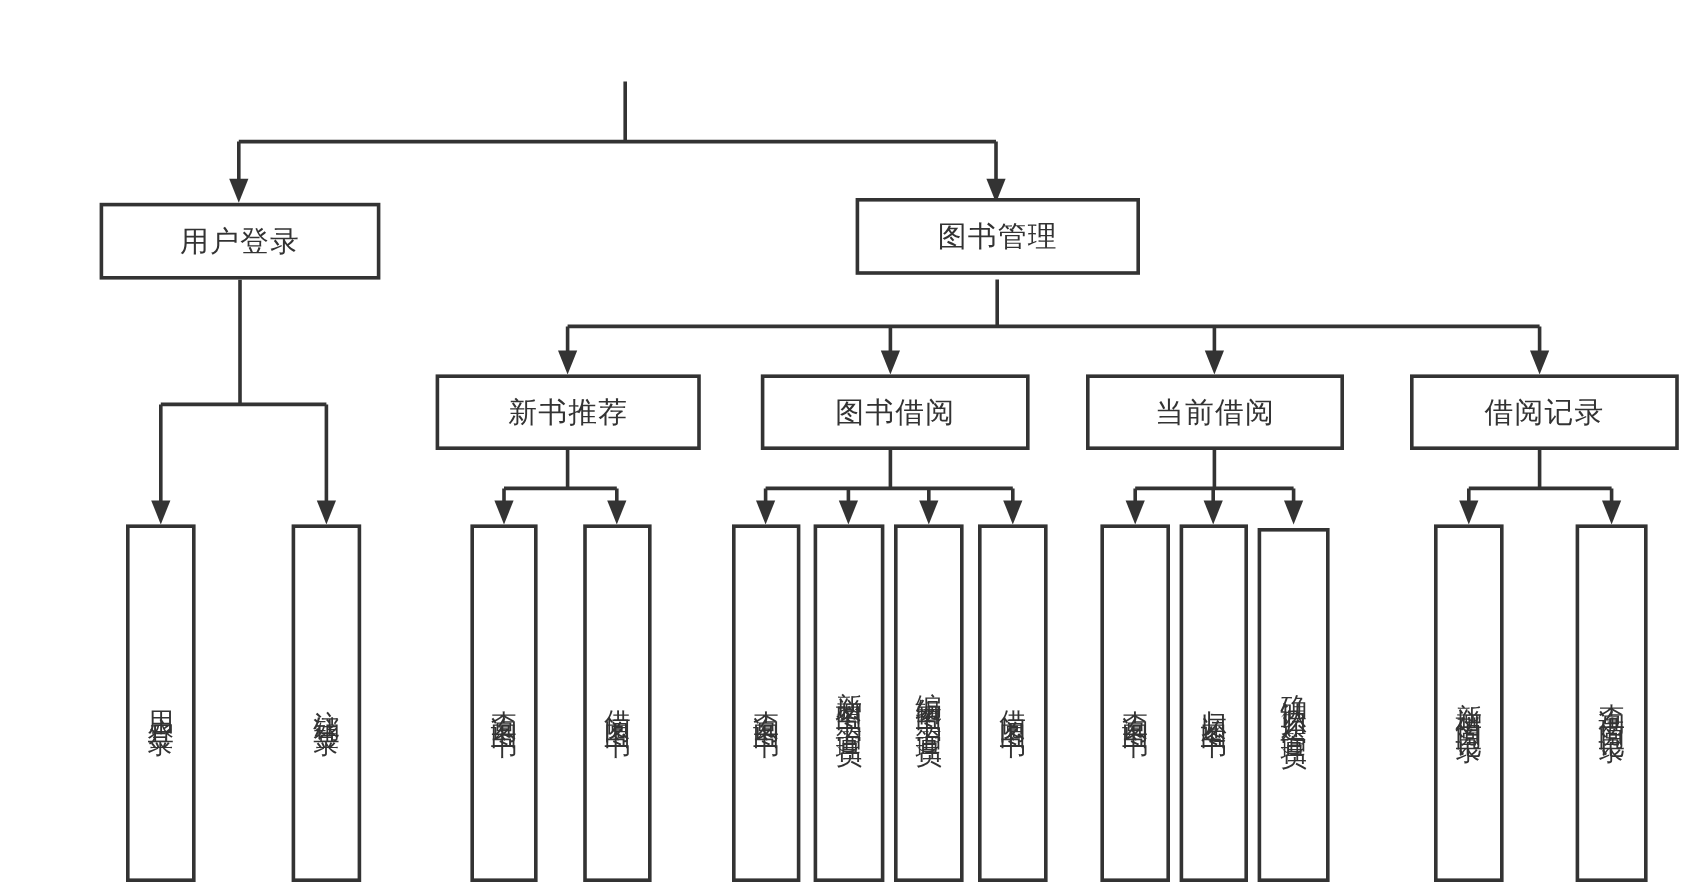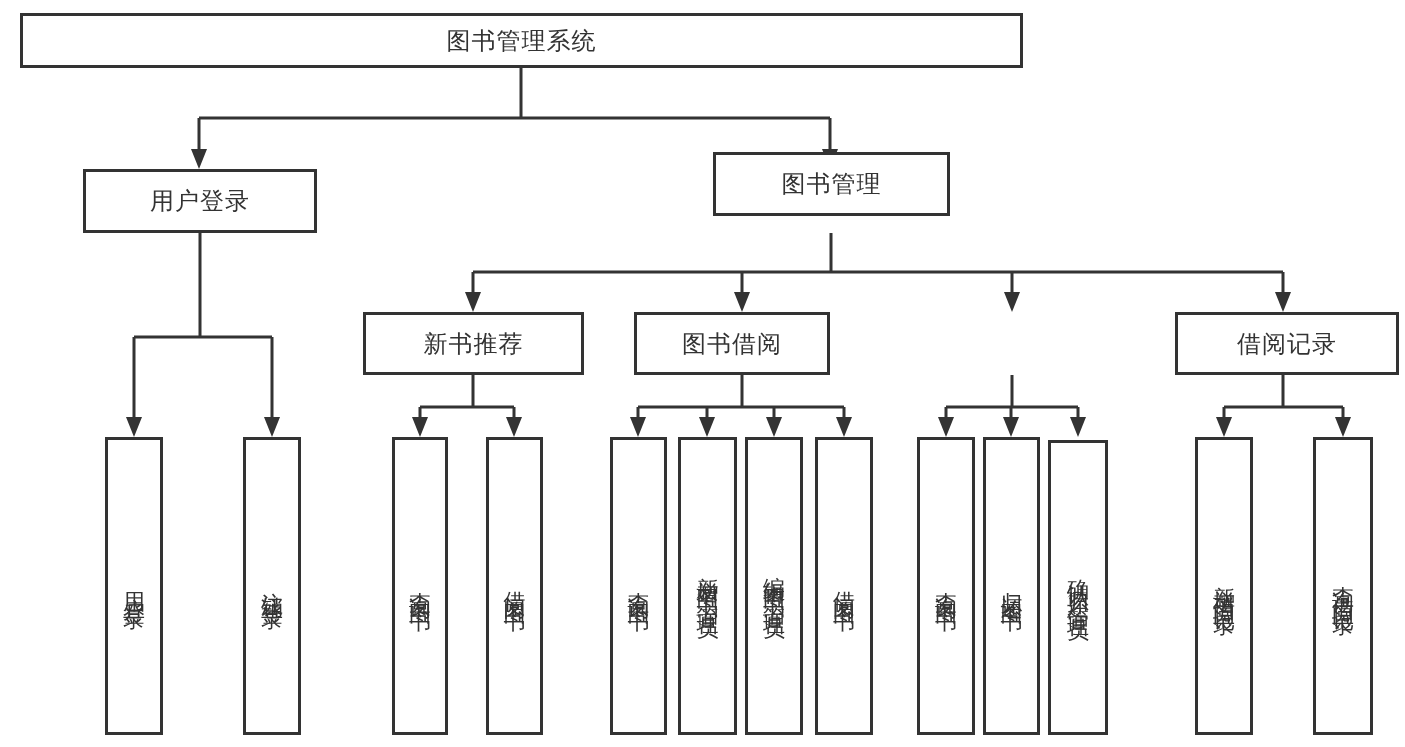--- a/index.html
+++ b/index.html
@@ -58,27 +58,27 @@
       <polygon points="766,417 782,417 774,437"></polygon>
       <polygon points="836,417 852,417 844,437"></polygon>
       <polygon points="938,417 954,417 946,437"></polygon>
       <polygon points="1003,417 1019,417 1011,437"></polygon>
       <polygon points="1070,417 1086,417 1078,437"></polygon>
       <polygon points="1216,417 1232,417 1224,437"></polygon>
       <polygon points="1335,417 1351,417 1343,437"></polygon>
     </g>
   </svg>
 
-  <div class="node" style="left:20px; top:13px; width:1003px; height:55px;">图书管理系统</div>
 
   <div class="node" style="left:83px; top:169px; width:234px; height:64px;">用户登录</div>
-  <div class="node" style="left:713px; top:152px; width:237px; height:64px;">图书管理</div>
+  <div class="node" style="left:713px; top:165px; width:237px; height:64px;">图书管理</div>
 
   <div class="node" style="left:363px; top:312px; width:221px; height:63px;">新书推荐</div>
-  <div class="node" style="left:634px; top:312px; width:196px; height:63px;">图书借阅</div>
+  <div class="node" style="left:634px; top:312px; width:224px; height:63px;">图书借阅</div>
+  <div class="node" style="left:905px; top:312px; width:215px; height:63px;">当前借阅</div>
   <div class="node" style="left:1175px; top:312px; width:224px; height:63px;">借阅记录</div>
 
   <div class="node leaf" style="left:105px; top:437px; width:58px; height:298px;">用户登录</div>
   <div class="node leaf" style="left:243px; top:437px; width:58px; height:298px;">注销登录</div>
 
   <div class="node leaf" style="left:392px; top:437px; width:56px; height:298px;">查询图书</div>
   <div class="node leaf" style="left:486px; top:437px; width:57px; height:298px;">借阅图书</div>
 
   <div class="node leaf" style="left:610px; top:437px; width:57px; height:298px;">查询图书</div>
   <div class="node leaf" style="left:678px; top:437px; width:59px; height:298px;">新增图书（管理员）</div>

